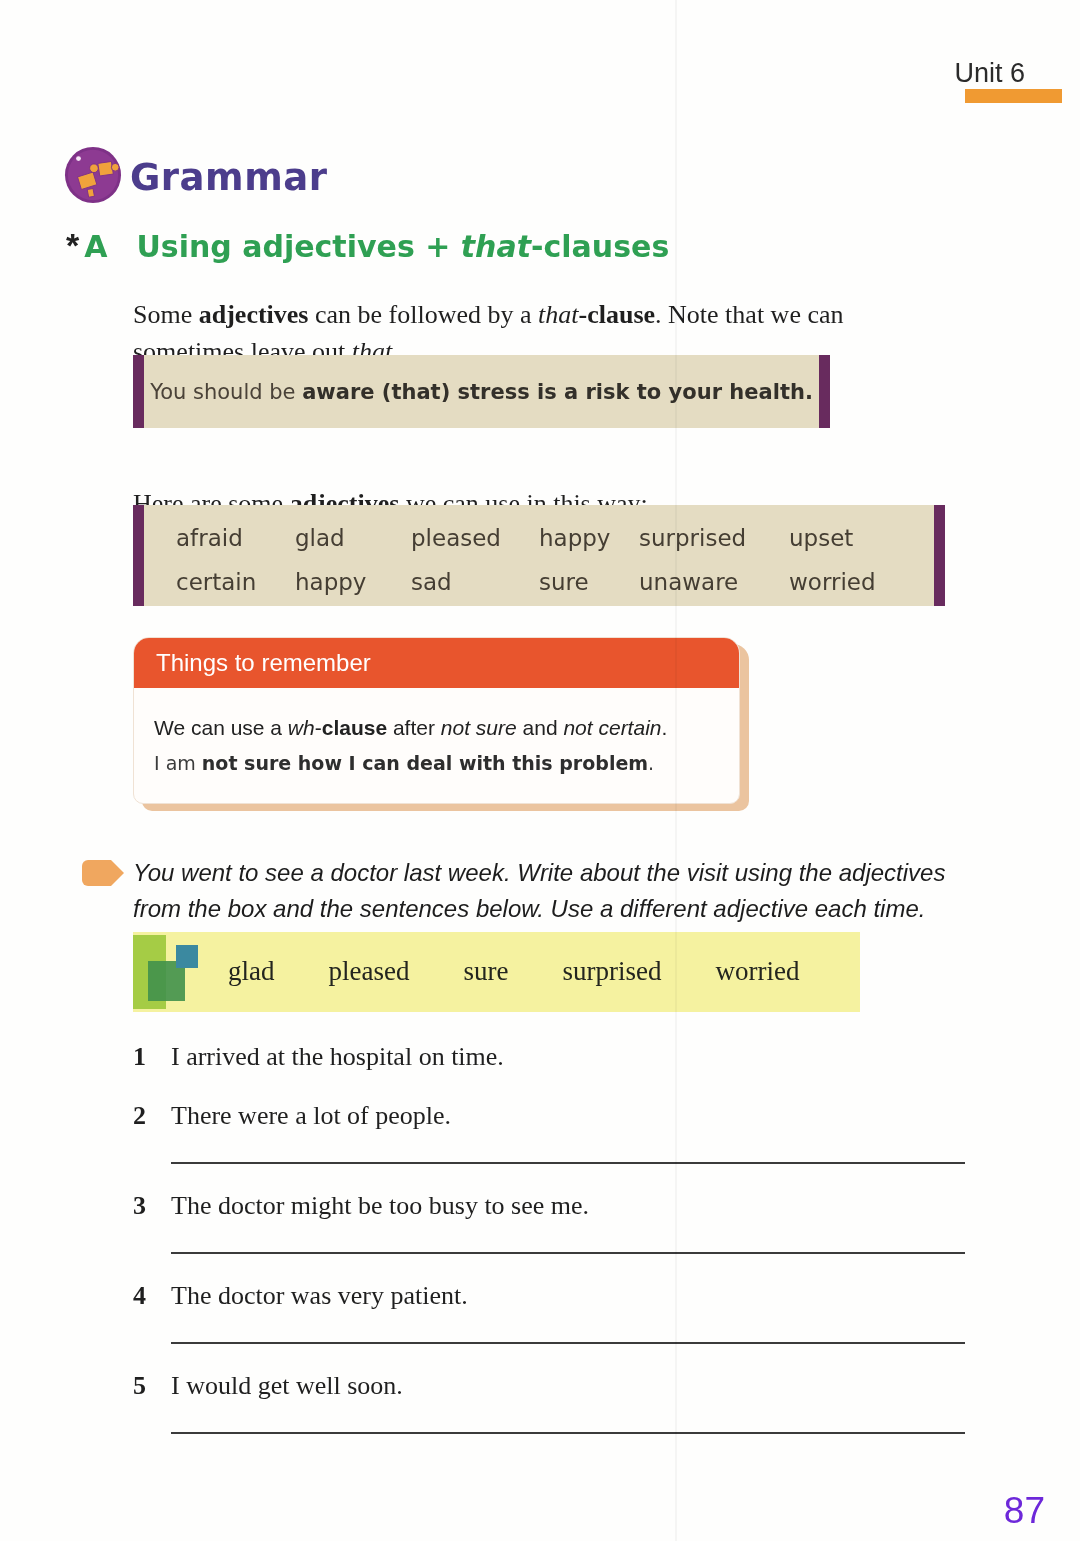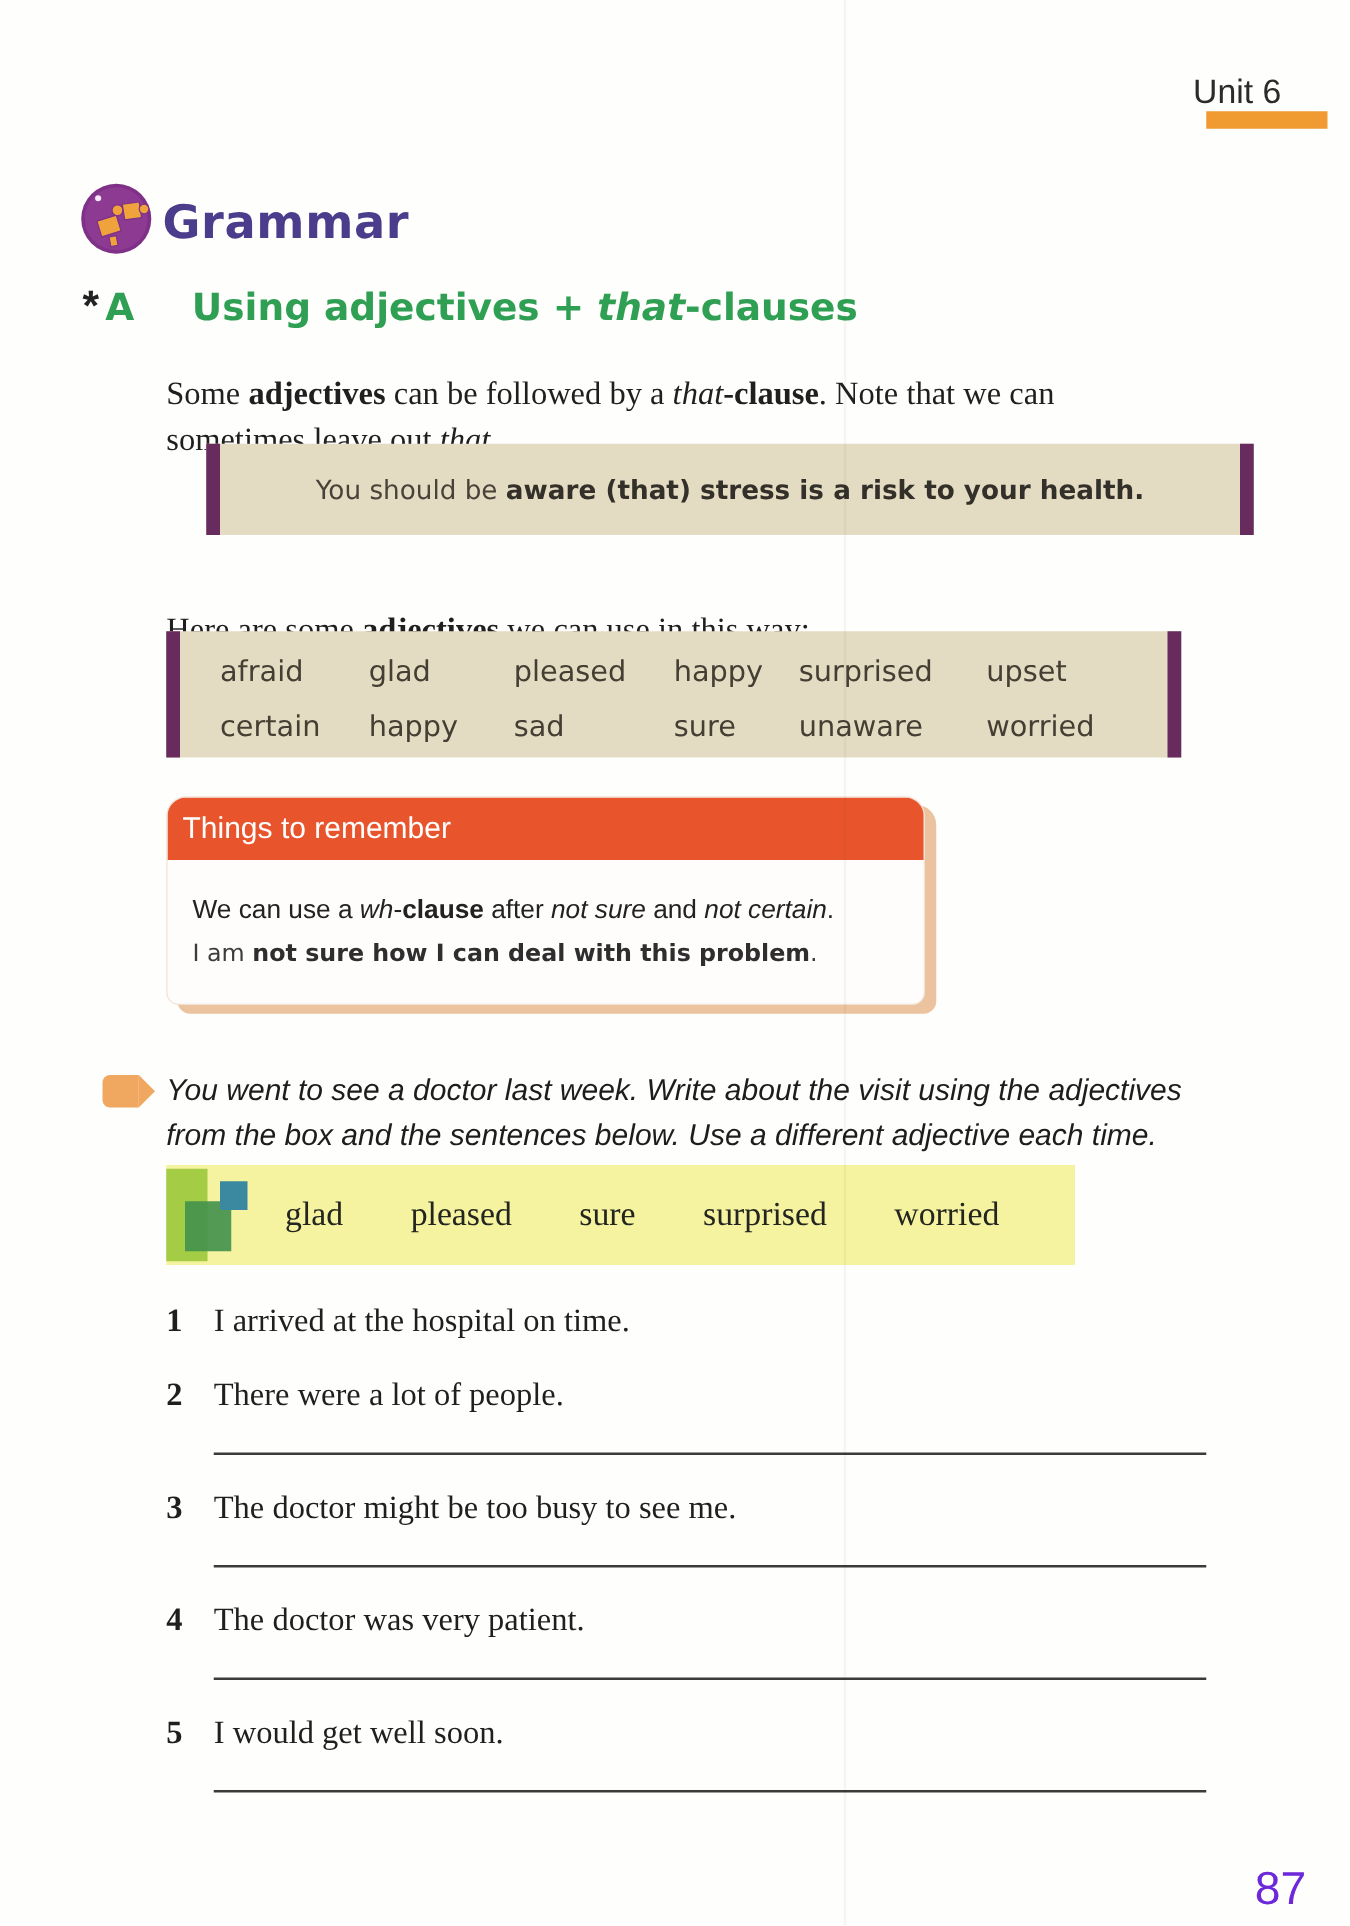--- a/index.html
+++ b/index.html
@@ -12,43 +12,43 @@
     font-size:27px;color:#2b2b2b;}
   .unit-bar{position:absolute;top:89px;right:18px;width:97px;height:14px;background:#F09A32;}
   
   .grammar-row{position:absolute;top:146px;left:64px;display:flex;align-items:center;gap:8px;}
   .grammar-title{font-family:"DejaVu Sans",sans-serif;font-weight:bold;font-size:37px;
     color:#4C3D8C;letter-spacing:.5px;}
   
   .section-row{position:absolute;top:226px;left:66px;display:flex;align-items:baseline;}
   .sec-star{font-family:"Liberation Sans",sans-serif;font-weight:bold;font-size:34px;color:#222;}
   .sec-letter{font-family:"DejaVu Sans",sans-serif;font-weight:bold;font-size:30px;color:#2FA053;margin-left:5px;}
-  .sec-title{font-family:"DejaVu Sans",sans-serif;font-weight:bold;font-size:30px;color:#2FA053;margin-left:46px;}
+  .sec-title{font-family:"DejaVu Sans",sans-serif;font-weight:bold;font-size:30px;color:#2FA053;margin-left:29px;}
   .sec-title .i{font-style:italic;}
   
   .intro{position:absolute;top:271px;left:133px;width:800px;font-size:26px;line-height:1.42;}
   .b{font-weight:bold;} .i{font-style:italic;}
   
   .beige-box{background:#E4DCC2;border-left:11px solid #682B5E;border-right:11px solid #682B5E;
     box-sizing:border-box;}
-  .example-box{position:absolute;top:355px;left:133px;width:838px;height:73px;
+  .example-box{position:absolute;top:355px;left:133px;width:697px;height:73px;
     display:flex;align-items:center;justify-content:center;
-    font-family:"DejaVu Sans",sans-serif;font-size:21px;color:#4a4238;margin-left:32px;}
+    font-family:"DejaVu Sans",sans-serif;font-size:21px;color:#4a4238;}
   .example-box .b{color:#33302a;}
   .adj-intro{position:absolute;top:463px;left:133px;font-size:26px;}
   .adj-box{position:absolute;top:505px;left:133px;width:812px;height:101px;
     padding:17px 0 0 32px;display:grid;
     grid-template-columns:119px 116px 128px 100px 150px auto;row-gap:4px;
     font-family:"DejaVu Sans",sans-serif;font-size:23px;color:#453e33;line-height:1.45;}
   
   .remember{position:absolute;top:637px;left:133px;width:607px;background:#fffdfb;
     border-radius:16px 16px 10px 10px;box-shadow:9px 7px 0 #EBC49F;
     border:1px solid #f0e2d4;box-sizing:border-box;overflow:hidden;}
   .remember-header{background:#E8552D;height:50px;display:flex;align-items:center;
-    padding-left:12px;color:#ffffff;font-family:"Liberation Sans",sans-serif;font-size:24px;}
+    padding-left:22px;color:#ffffff;font-family:"Liberation Sans",sans-serif;font-size:24px;}
   .remember-body{padding:20px 20px 18px;}
   .remember-rule{font-family:"Liberation Sans",sans-serif;font-size:21px;color:#222;
     margin:8px 0 12px;white-space:nowrap;}
   .remember-ex{font-family:"DejaVu Sans",sans-serif;font-size:19px;color:#3c3c3c;margin:11px 0;}
   .remember-ex .b{color:#2e2e2e;}
   
   .inst-tab{position:absolute;top:860px;left:82px;width:29px;height:26px;
     background:#F0A75F;border-radius:6px 0 0 6px;}
   .inst-tab::after{content:"";position:absolute;left:29px;top:0;width:0;height:0;
     border-top:13px solid transparent;border-bottom:13px solid transparent;

